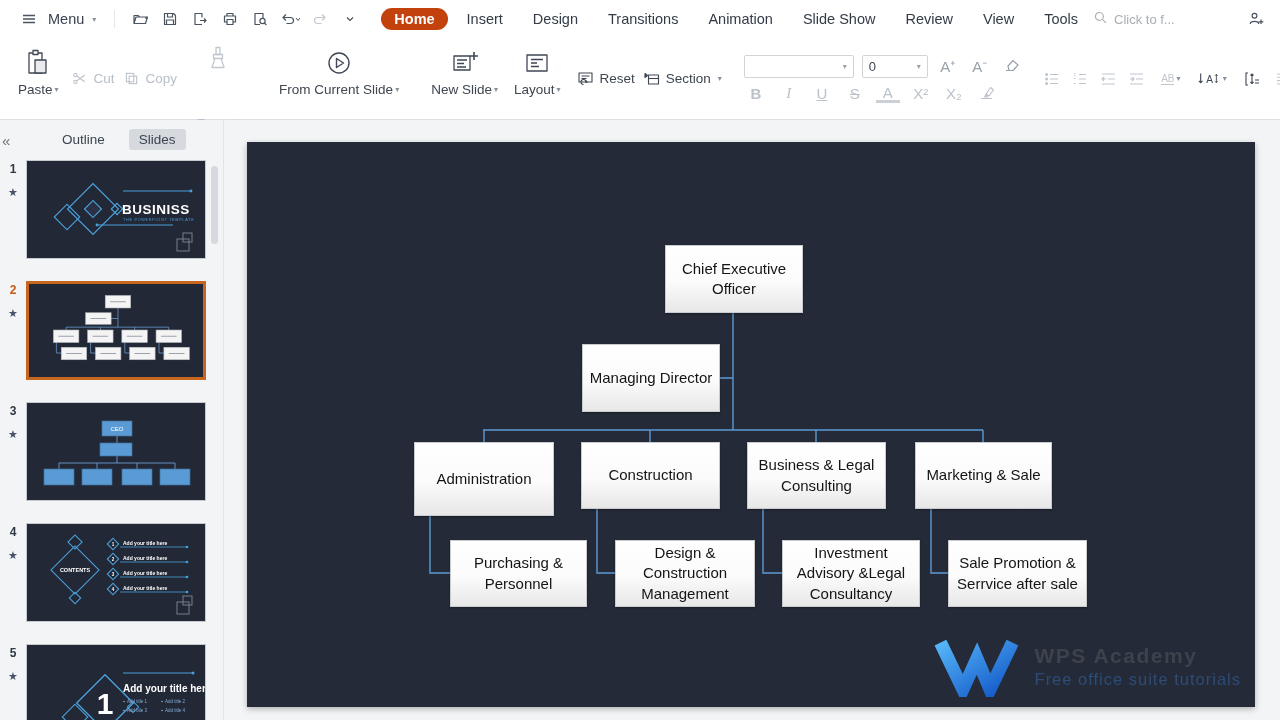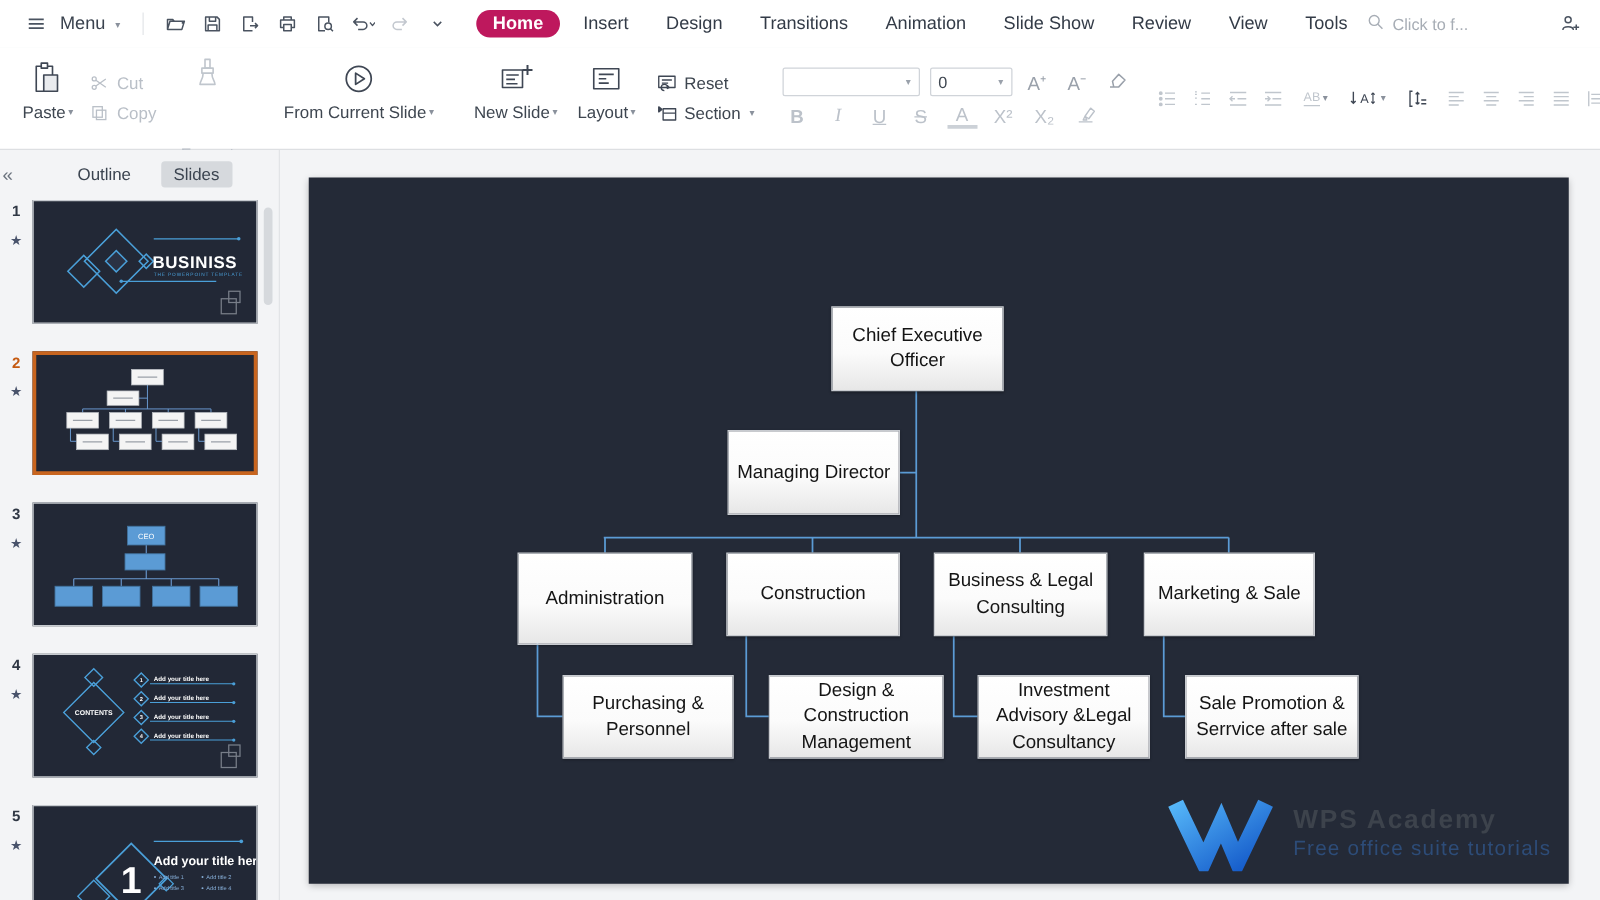--- a/index.html
+++ b/index.html
@@ -10,33 +10,33 @@
   
   .topbar { height:38px; background:#fff; display:flex; align-items:center; padding:0 10px; flex:0 0 auto; }
   .tb-left { display:flex; align-items:center; gap:4px; }
   .menu-btn { display:flex; align-items:center; gap:6px; font-size:14.5px; color:#3a424e; padding:4px 6px; cursor:default; }
   .tb-ic { width:26px; height:24px; display:flex; align-items:center; justify-content:center; color:#4a5360; }
   .tb-ic.dis { color:#c3c8cf; }
   .vsep { width:1px; height:18px; background:#e4e6e9; margin:0 8px; }
   .drop { font-size:8px; color:#8a919c; margin-left:2px; }
   .tabs { display:flex; align-items:center; margin-left:18px; }
   .tab { font-size:14.5px; color:#333b47; padding:3px 15px; cursor:default; white-space:nowrap; }
-  .tab.active { background:#be185d; color:#fff; border-radius:14px; font-weight:bold; padding:3px 13px; margin-right:4px; }
+  .tab.active { background:#c2410c; color:#fff; border-radius:14px; font-weight:bold; padding:3px 13px; margin-right:4px; }
   .tb-right { margin-left:auto; display:flex; align-items:center; gap:6px; }
   .search { display:flex; align-items:center; gap:6px; color:#a7adb5; font-size:13px; width:118px; margin-right:26px; }
 
   
   .ribbon { height:82px; background:#fff; border-bottom:1px solid #dddfe2; display:flex; align-items:stretch; padding:0 6px; flex:0 0 auto; }
   .rsep { width:1px; background:#e8e9eb; margin:8px 4px; }
   .grp { display:flex; align-items:stretch; padding:4px 4px; }
   .bigbtn { display:flex; flex-direction:column; align-items:center; justify-content:flex-start; padding:4px 8px 2px; font-size:13.5px; color:#3e4650; }
   .bigbtn .bicon { height:34px; display:flex; align-items:center; justify-content:center; }
   .bigbtn .blabel { margin-top:2px; display:flex; align-items:center; white-space:nowrap; }
   .bigbtn.gray { color:#b9bfc7;gap:42px; }
-  .stack { display:flex; flex-direction:column; justify-content:center; gap:8px; padding:0 4px; }
+  .stack { display:flex; flex-direction:row; justify-content:center; gap:8px; padding:0 4px; }
   .srow { display:flex; align-items:center; gap:5px; font-size:13.5px; color:#3e4650; white-space:nowrap; }
   .srow.gray { color:#b9bfc7; }
   .srow .rico { width:18px; height:16px; display:flex; align-items:center; justify-content:center; }
   .fontgrp { display:flex; flex-direction:column; justify-content:center; gap:7px; padding:0 6px; }
   .frow { display:flex; align-items:center; gap:8px; }
   .combo { height:23px; border:1px solid #d0d4d9; border-radius:2px; display:flex; align-items:center; font-size:13px; color:#3e4650; background:#fff; }
   .combo .cval { flex:1; padding:0 6px; }
   .combo .carrow { width:16px; text-align:center; color:#9aa1ab; font-size:8px; border-left:0; }
   .fmt { font-size:15px; color:#bcc2ca; width:24px; text-align:center; }
   .halfg { color:#9aa1ab; }

